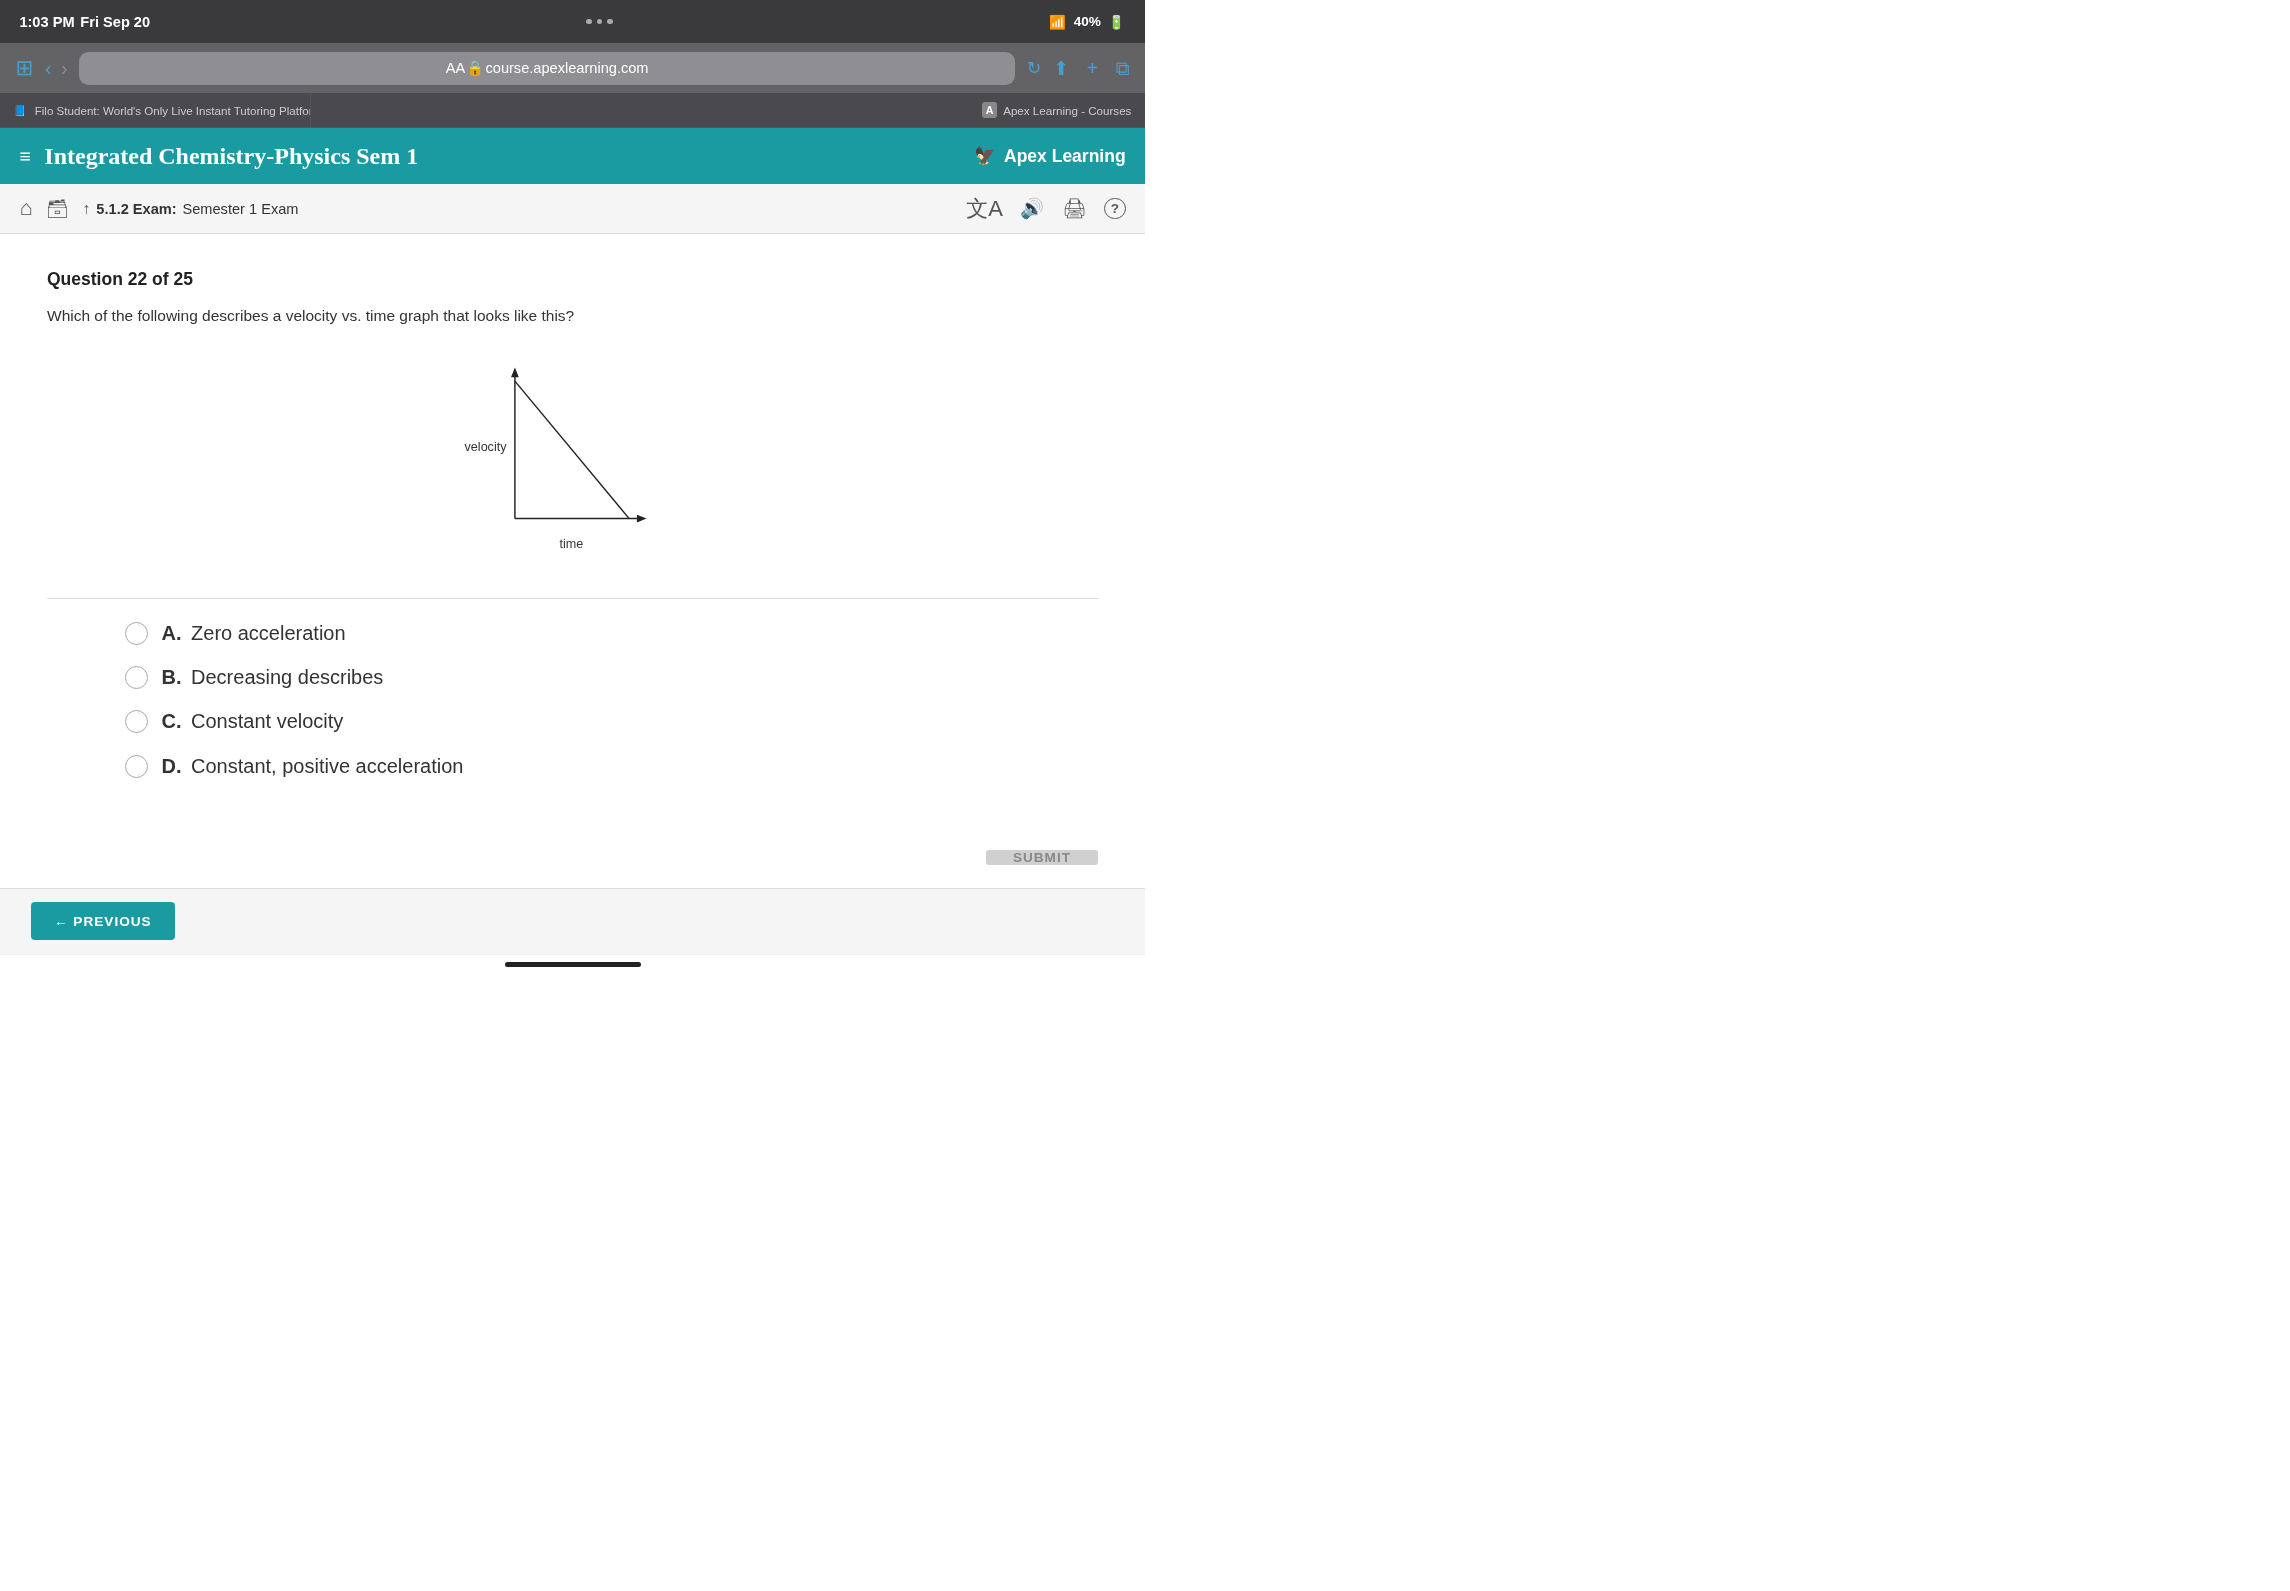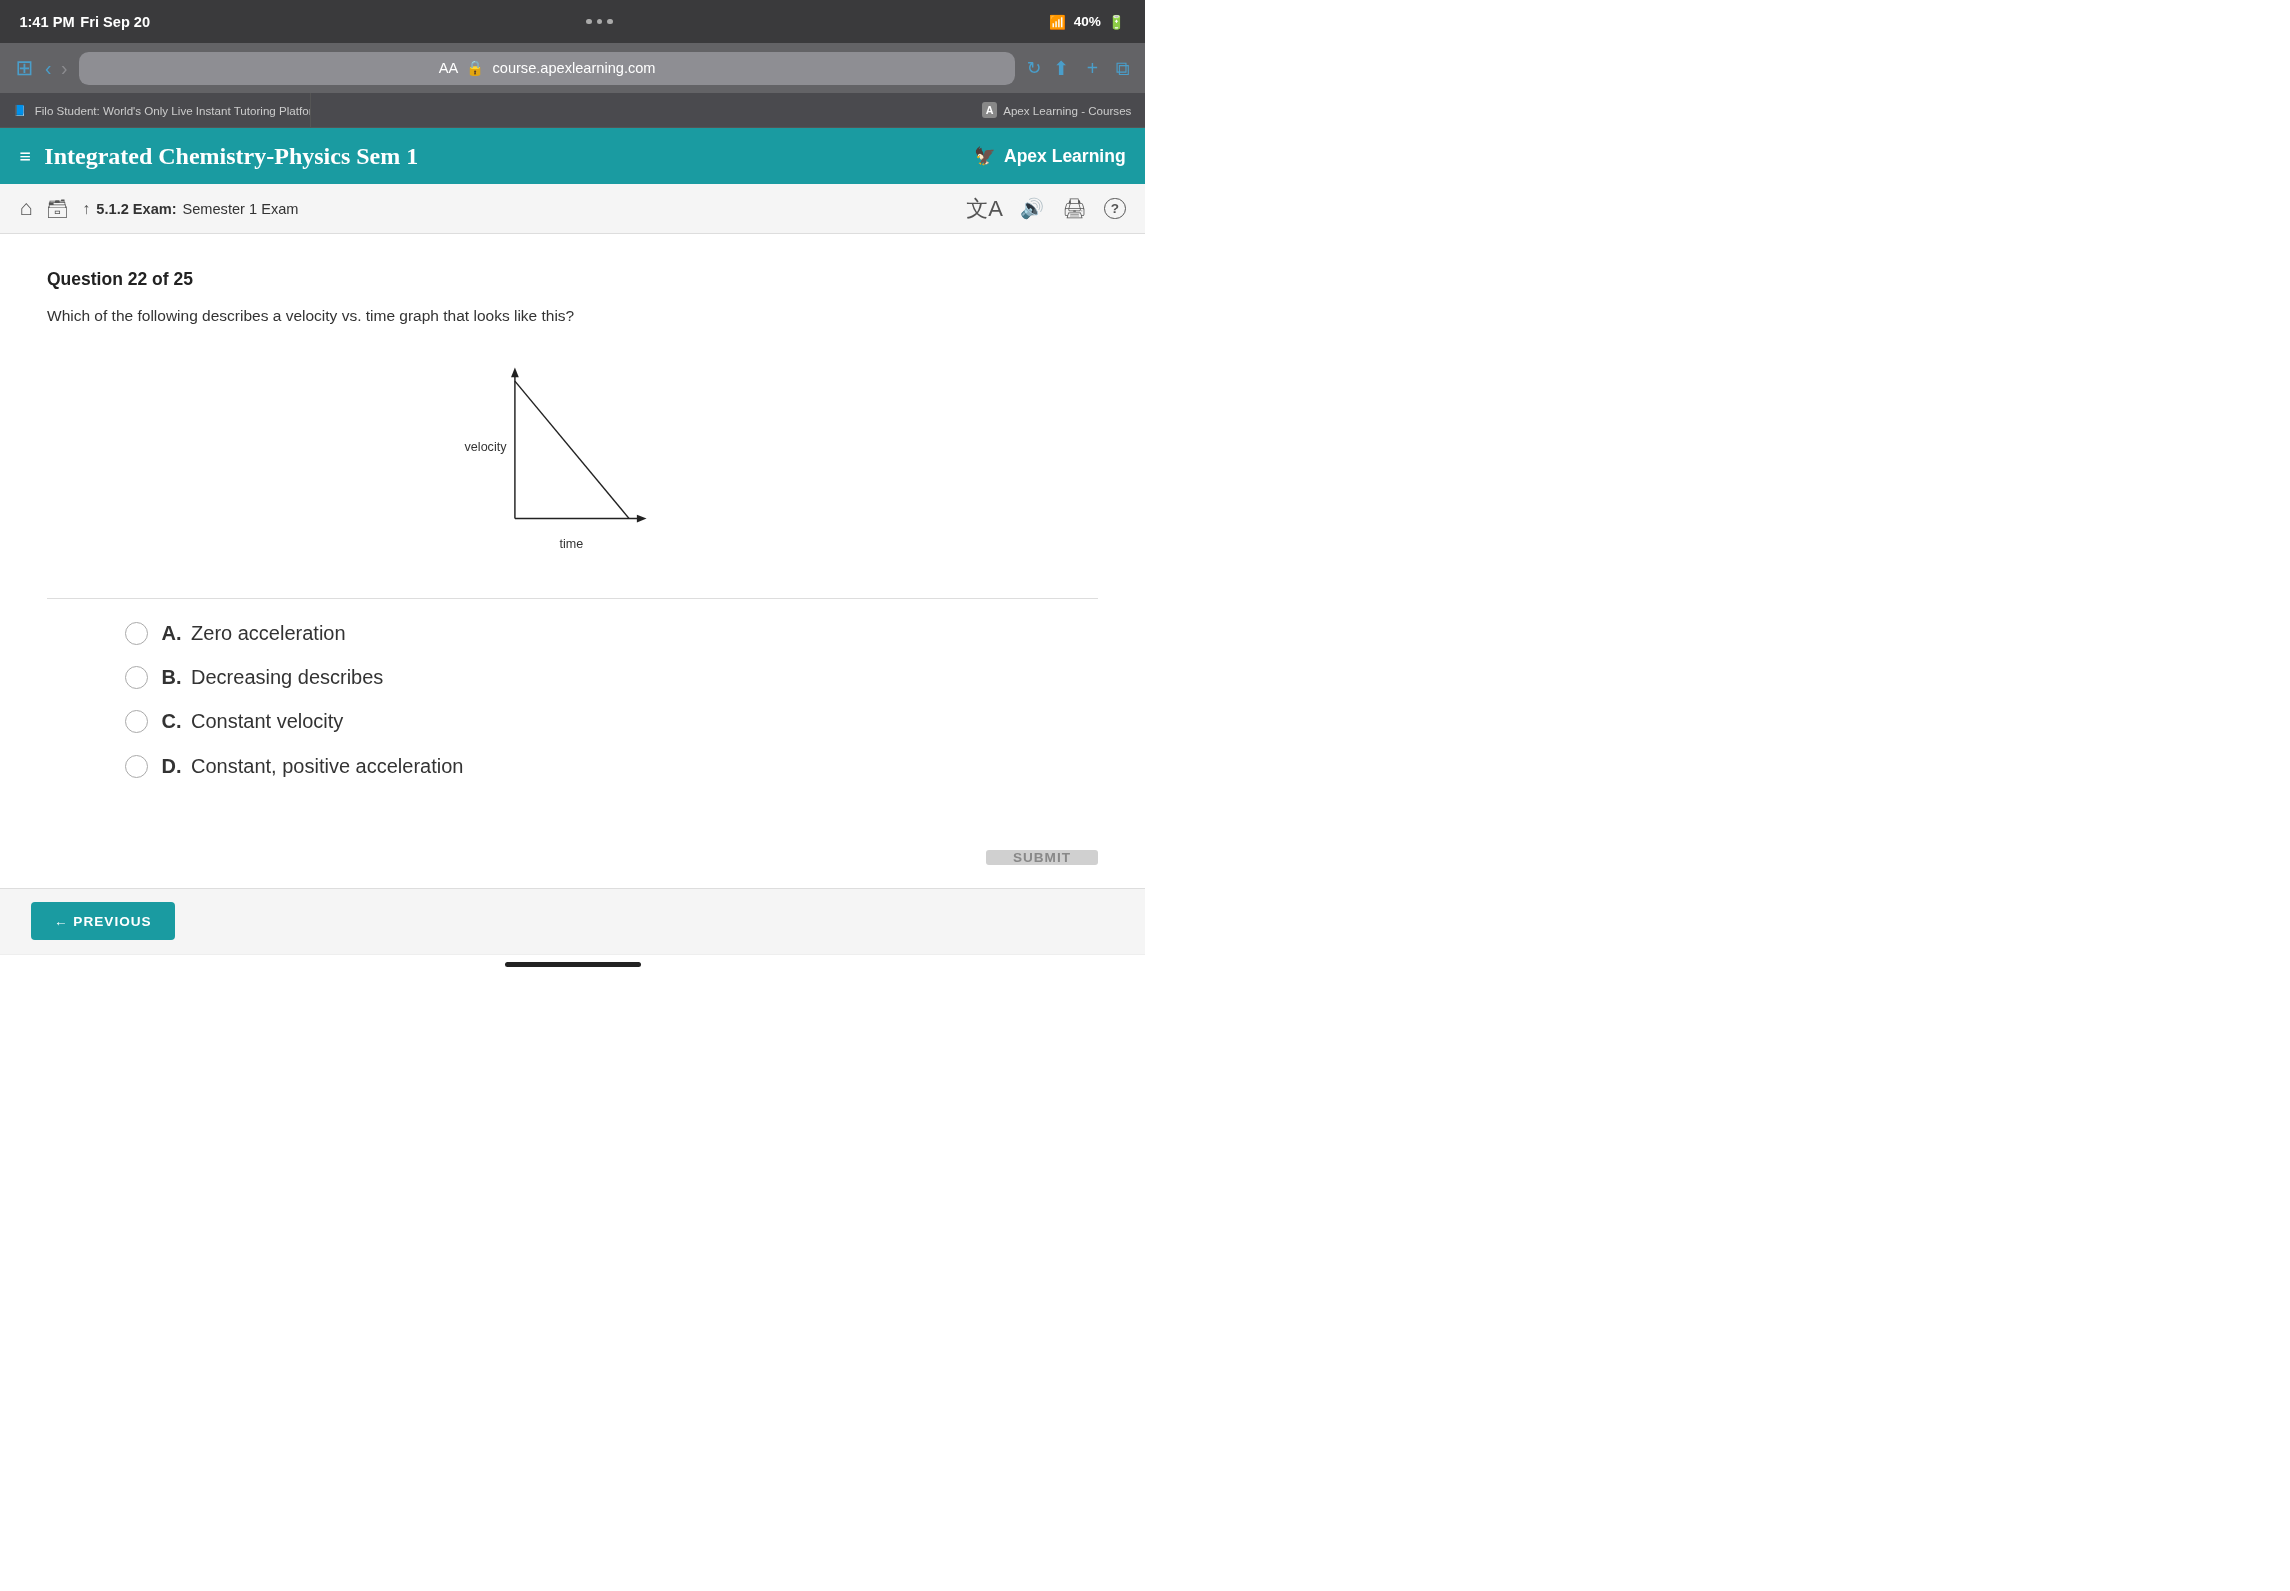--- a/index.html
+++ b/index.html
@@ -36,21 +36,21 @@
     .browser-nav-btn { color: #8b8b8f; font-size: 19.4px; cursor: pointer; }
     .browser-nav-btn.active { color: #4a9eca; }
     .url-bar {
       flex: 1;
       background: #8e8e93;
       border-radius: 9.7px;
       height: 33px;
       display: flex;
       align-items: center;
       justify-content: center;
-      gap: 8px;
+      gap: 1px;
       color: #fff;
       font-size: 14.6px;
     }
     .browser-actions { display: flex; align-items: center; gap: 17.5px; color: #4a9eca; font-size: 19.4px; }
     .sidebar-btn { color: #4a9eca; font-size: 21.3px; }
 
     
     .tab-bar {
       background: #4a4a4e;
       height: 35px;
@@ -244,21 +244,21 @@
       height: 4.9px;
       background: #222;
       border-radius: 2.9px;
     }
   </style>
 </head>
 <body>
 
 <div class="status-bar">
   <div class="status-left">
-    <span>1:41 PM</span>
+    <span>1:03 PM</span>
     <span>Fri Sep 20</span>
   </div>
   <div class="status-center">
     <div class="status-dot"></div>
     <div class="status-dot"></div>
     <div class="status-dot"></div>
   </div>
   <div class="status-right">
     <span>📶</span>
     <span>40%</span>

